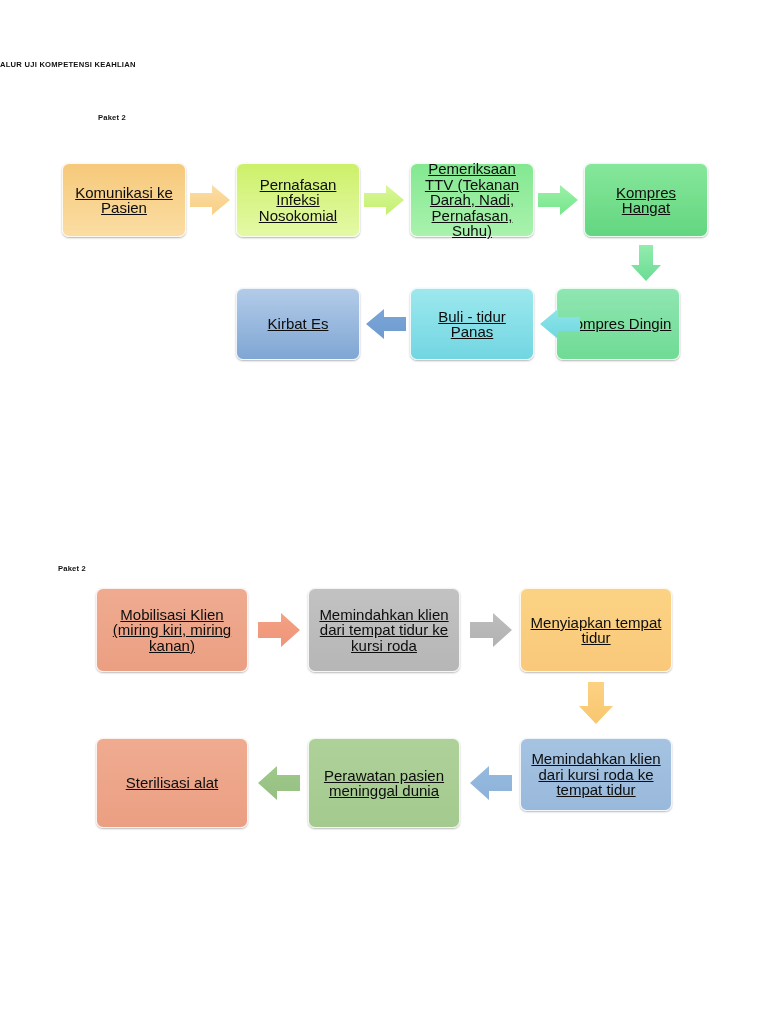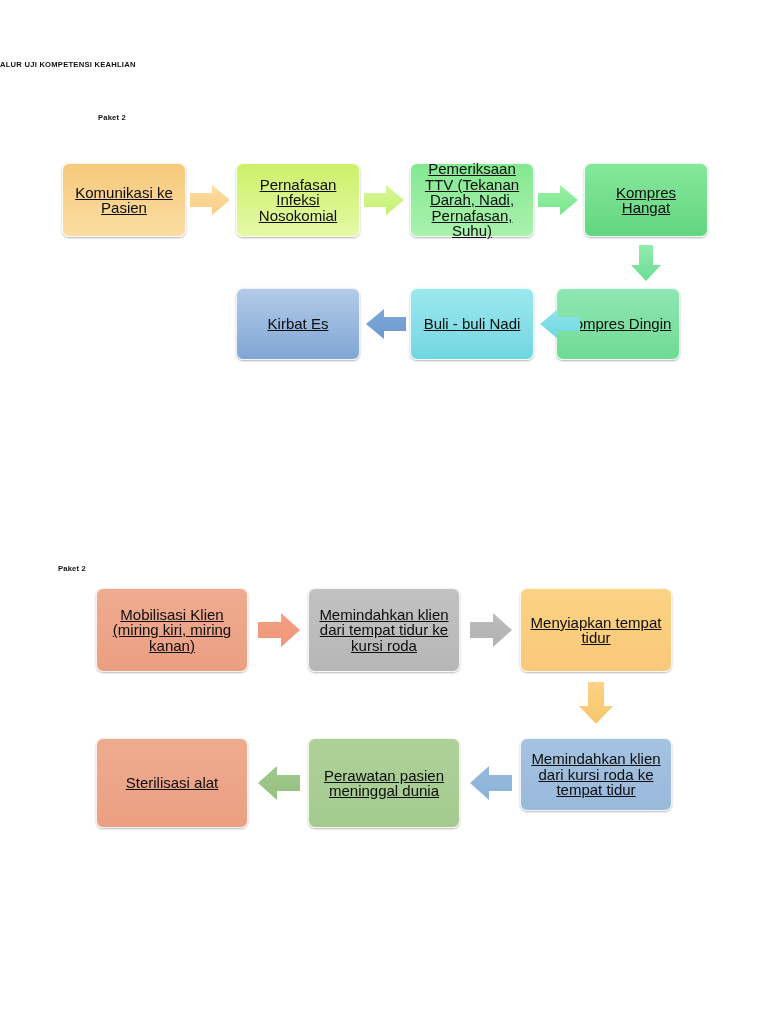--- a/index.html
+++ b/index.html
@@ -159,21 +159,21 @@
         <linearGradient id="a2-4" x1="0" y1="0" x2="0" y2="1">
       <stop offset="0%" stop-color="#8fe4ea"></stop>
           <stop offset="100%" stop-color="#6fd7e0"></stop>
     </linearGradient>
       </defs>
     <polygon points="40,9 18,9 18,1 0,16 18,31 18,23 40,23" fill="url(#a2-4)"></polygon>
   </svg>
 </div>
 
 <div class="node p2" style="left: 410px; top: 288px; width: 124px; height: 72px; background: linear-gradient(rgb(156, 232, 237) 0%, rgb(114, 214, 226) 100%);">
-  <span>Buli - buli Nadi</span>
+  <span>Buli - tidur Panas</span>
 </div>
 
 <div class="arrow" style="left:366px; top:308px; width:40px; height:32px;">
   <svg viewBox="0 0 40 32" preserveAspectRatio="none">
     <defs>
         <linearGradient id="a2-5" x1="0" y1="0" x2="0" y2="1">
       <stop offset="0%" stop-color="#7ba5d6"></stop>
           <stop offset="100%" stop-color="#6e9bd0"></stop>
     </linearGradient>
       </defs>

